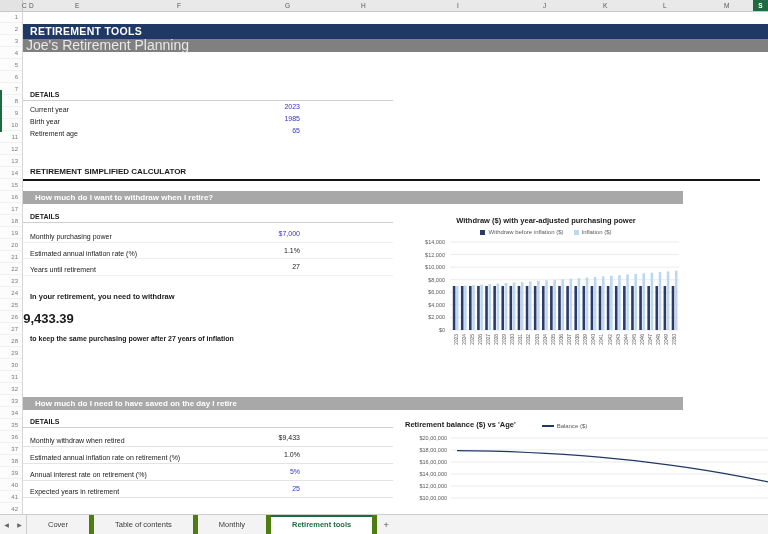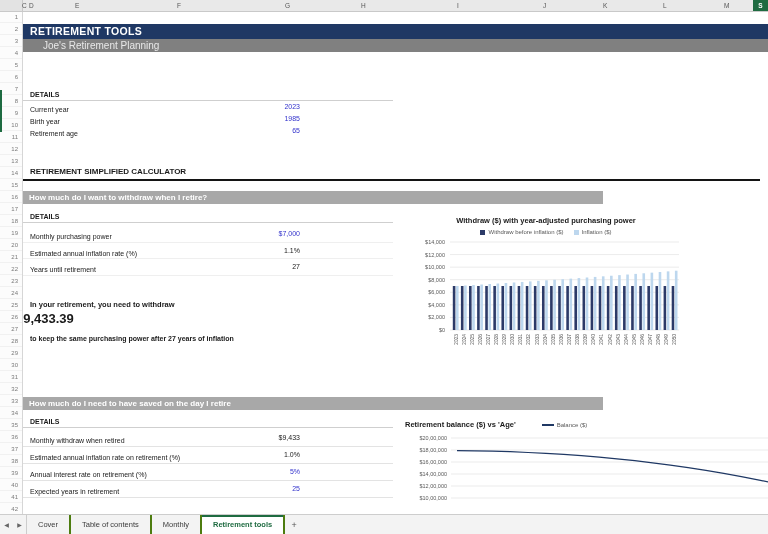--- a/index.html
+++ b/index.html
@@ -12,65 +12,65 @@
   .selcol{position:absolute;right:0;top:0;width:15px;height:11px;background:#1e6b41;color:#fff;font-size:6.5px;line-height:11px;text-align:center;font-weight:bold}
   
   .rowgutter{position:absolute;left:0;top:11px;width:22px;height:504px;background:#fcfcfc;border-right:1px solid #d6d6d6;overflow:hidden;z-index:4}
   .rownum{height:12px;line-height:12px;font-size:6px;color:#7a7a7a;text-align:right;padding-right:4px;border-bottom:1px solid #f1f1f1;box-sizing:border-box}
   .accent{position:absolute;left:0;top:90px;width:2px;height:42px;background:#1e6b41;z-index:6}
   
   .sheet{position:absolute;left:0;top:0;width:768px;height:515px}
   .titlebar{position:absolute;left:23px;top:24px;width:745px;height:15px;background:#1f3864}
   .titlebar span{display:block;padding-left:7px;line-height:15px;font-size:10.5px;font-weight:bold;color:#fff;letter-spacing:.3px}
   .subtitlebar{position:absolute;left:23px;top:39px;width:745px;height:13px;background:#808080}
-  .subtitlebar span{display:block;padding-left:20px;line-height:13px;font-size:10px;color:#e8e8e8}
+  .subtitlebar span{display:block;padding-left:3px;line-height:13px;font-size:14px;color:#e8e8e8}
   .secheading{position:absolute;left:23px;width:737px;font-size:8px;font-weight:bold;
               padding:0 0 3px 7px;border-bottom:2px solid #141414;box-sizing:border-box}
   #h-inputs{top:65px}
   #h-calc{top:167px}
   .detheader{position:absolute;left:23px;width:370px;font-size:7px;font-weight:bold;
              padding:2px 0 2px 7px;border-bottom:1px solid #cfcfcf;box-sizing:border-box}
   #dh1{top:89px}
   #dh2{top:211px}
   #dh3{top:416px}
   .rows{position:absolute;left:23px;width:370px}
   #inputs-rows{top:101px}
   #withdraw-rows{top:226px}
   #saved-rows{top:430px}
   .drow{position:relative}
   .rows-tight .drow{height:12px;line-height:12px}
   .rows-loose .drow{height:15.5px;line-height:15.5px;border-bottom:1px solid #efefef}
   .rows-loose16 .drow{height:16px;line-height:16px;border-bottom:1px solid #e3e3e3}
   .dlabel{font-size:7px;padding-left:7px}
   .dvalue{position:absolute;left:197px;width:80px;text-align:right;font-size:7px}
   .blue{color:#3333cc}
-  .result-intro{position:absolute;left:30px;top:300px;font-size:7.5px;font-weight:bold}
+  .result-intro{position:absolute;left:30px;top:292px;font-size:7.5px;font-weight:bold}
   .result-value{position:absolute;left:16px;top:311px;font-size:13px;font-weight:bold}
   .result-note{position:absolute;left:30px;top:335px;font-size:7px;font-weight:bold}
-  .banner{position:absolute;left:23px;width:580px;height:13px;background:#a8a8a8;color:#fff;
-          font-size:8px;font-weight:bold;line-height:13px;padding-left:6px;box-sizing:border-box}
+  .banner{position:absolute;left:23px;width:660px;height:13px;background:#a8a8a8;color:#fff;
+          font-size:8px;font-weight:bold;line-height:13px;padding-left:12px;box-sizing:border-box}
   #banner1{top:191px}
   #banner2{top:397px}
   
   .chart1{position:absolute;left:408px;top:214px;width:276px}
   .c1-title{text-align:center;font-size:7.5px;font-weight:bold;margin-top:2px}
   .c1-legend{display:flex;justify-content:center;gap:10px;font-size:6px;color:#595959;margin:4px 0 1px}
   .lgitem{display:flex;align-items:center}
   .lgmark{width:5px;height:5px;display:inline-block;margin-right:3px}
   .chart2{position:absolute;left:405px;top:420px;width:363px}
-  .c2-head{display:flex;align-items:center;gap:26px;margin-bottom:1px}
+  .c2-head{display:flex;align-items:flex-end;gap:26px;margin-bottom:1px}
   .c2-title{font-size:7.5px;font-weight:bold}
   .c2-legend{font-size:6px;color:#595959;display:flex;align-items:center;gap:3px}
   .linemark{width:12px;height:2px;display:inline-block;background:#1f3864}
   
   .tabbar{position:absolute;left:0;right:0;bottom:0;height:19px;background:#f3f3f3;border-top:1px solid #cdcdcd;display:flex;align-items:stretch;z-index:7}
   .navarr{width:13px;display:flex;align-items:center;justify-content:center;font-size:6px;color:#666}
   .tabs{display:flex}
-  .sheettab{padding:0 11px;display:flex;align-items:center;font-size:7.5px;color:#3b3b3b;
-            border-right:2px solid #4d7c0f;background:#f3f3f3;white-space:nowrap}
+  .sheettab{padding:0 21px;display:flex;align-items:center;font-size:7.5px;color:#3b3b3b;
+            border-right:5px solid #4d7c0f;background:#f3f3f3;white-space:nowrap}
   .tabs .sheettab:first-child{border-left:1px solid #cdcdcd}
   .sheettab.active{background:#fff;color:#1e6b41;font-weight:bold;box-shadow:inset 0 2px 0 #1e6b41}
   .addtab{width:18px;display:flex;align-items:center;justify-content:center;color:#555;font-size:9px}
 </style>
 </head>
 <body>
 
 <div class="colheader" id="colheader">
   <div class="corner"></div>
   <div class="selcol">S</div>

